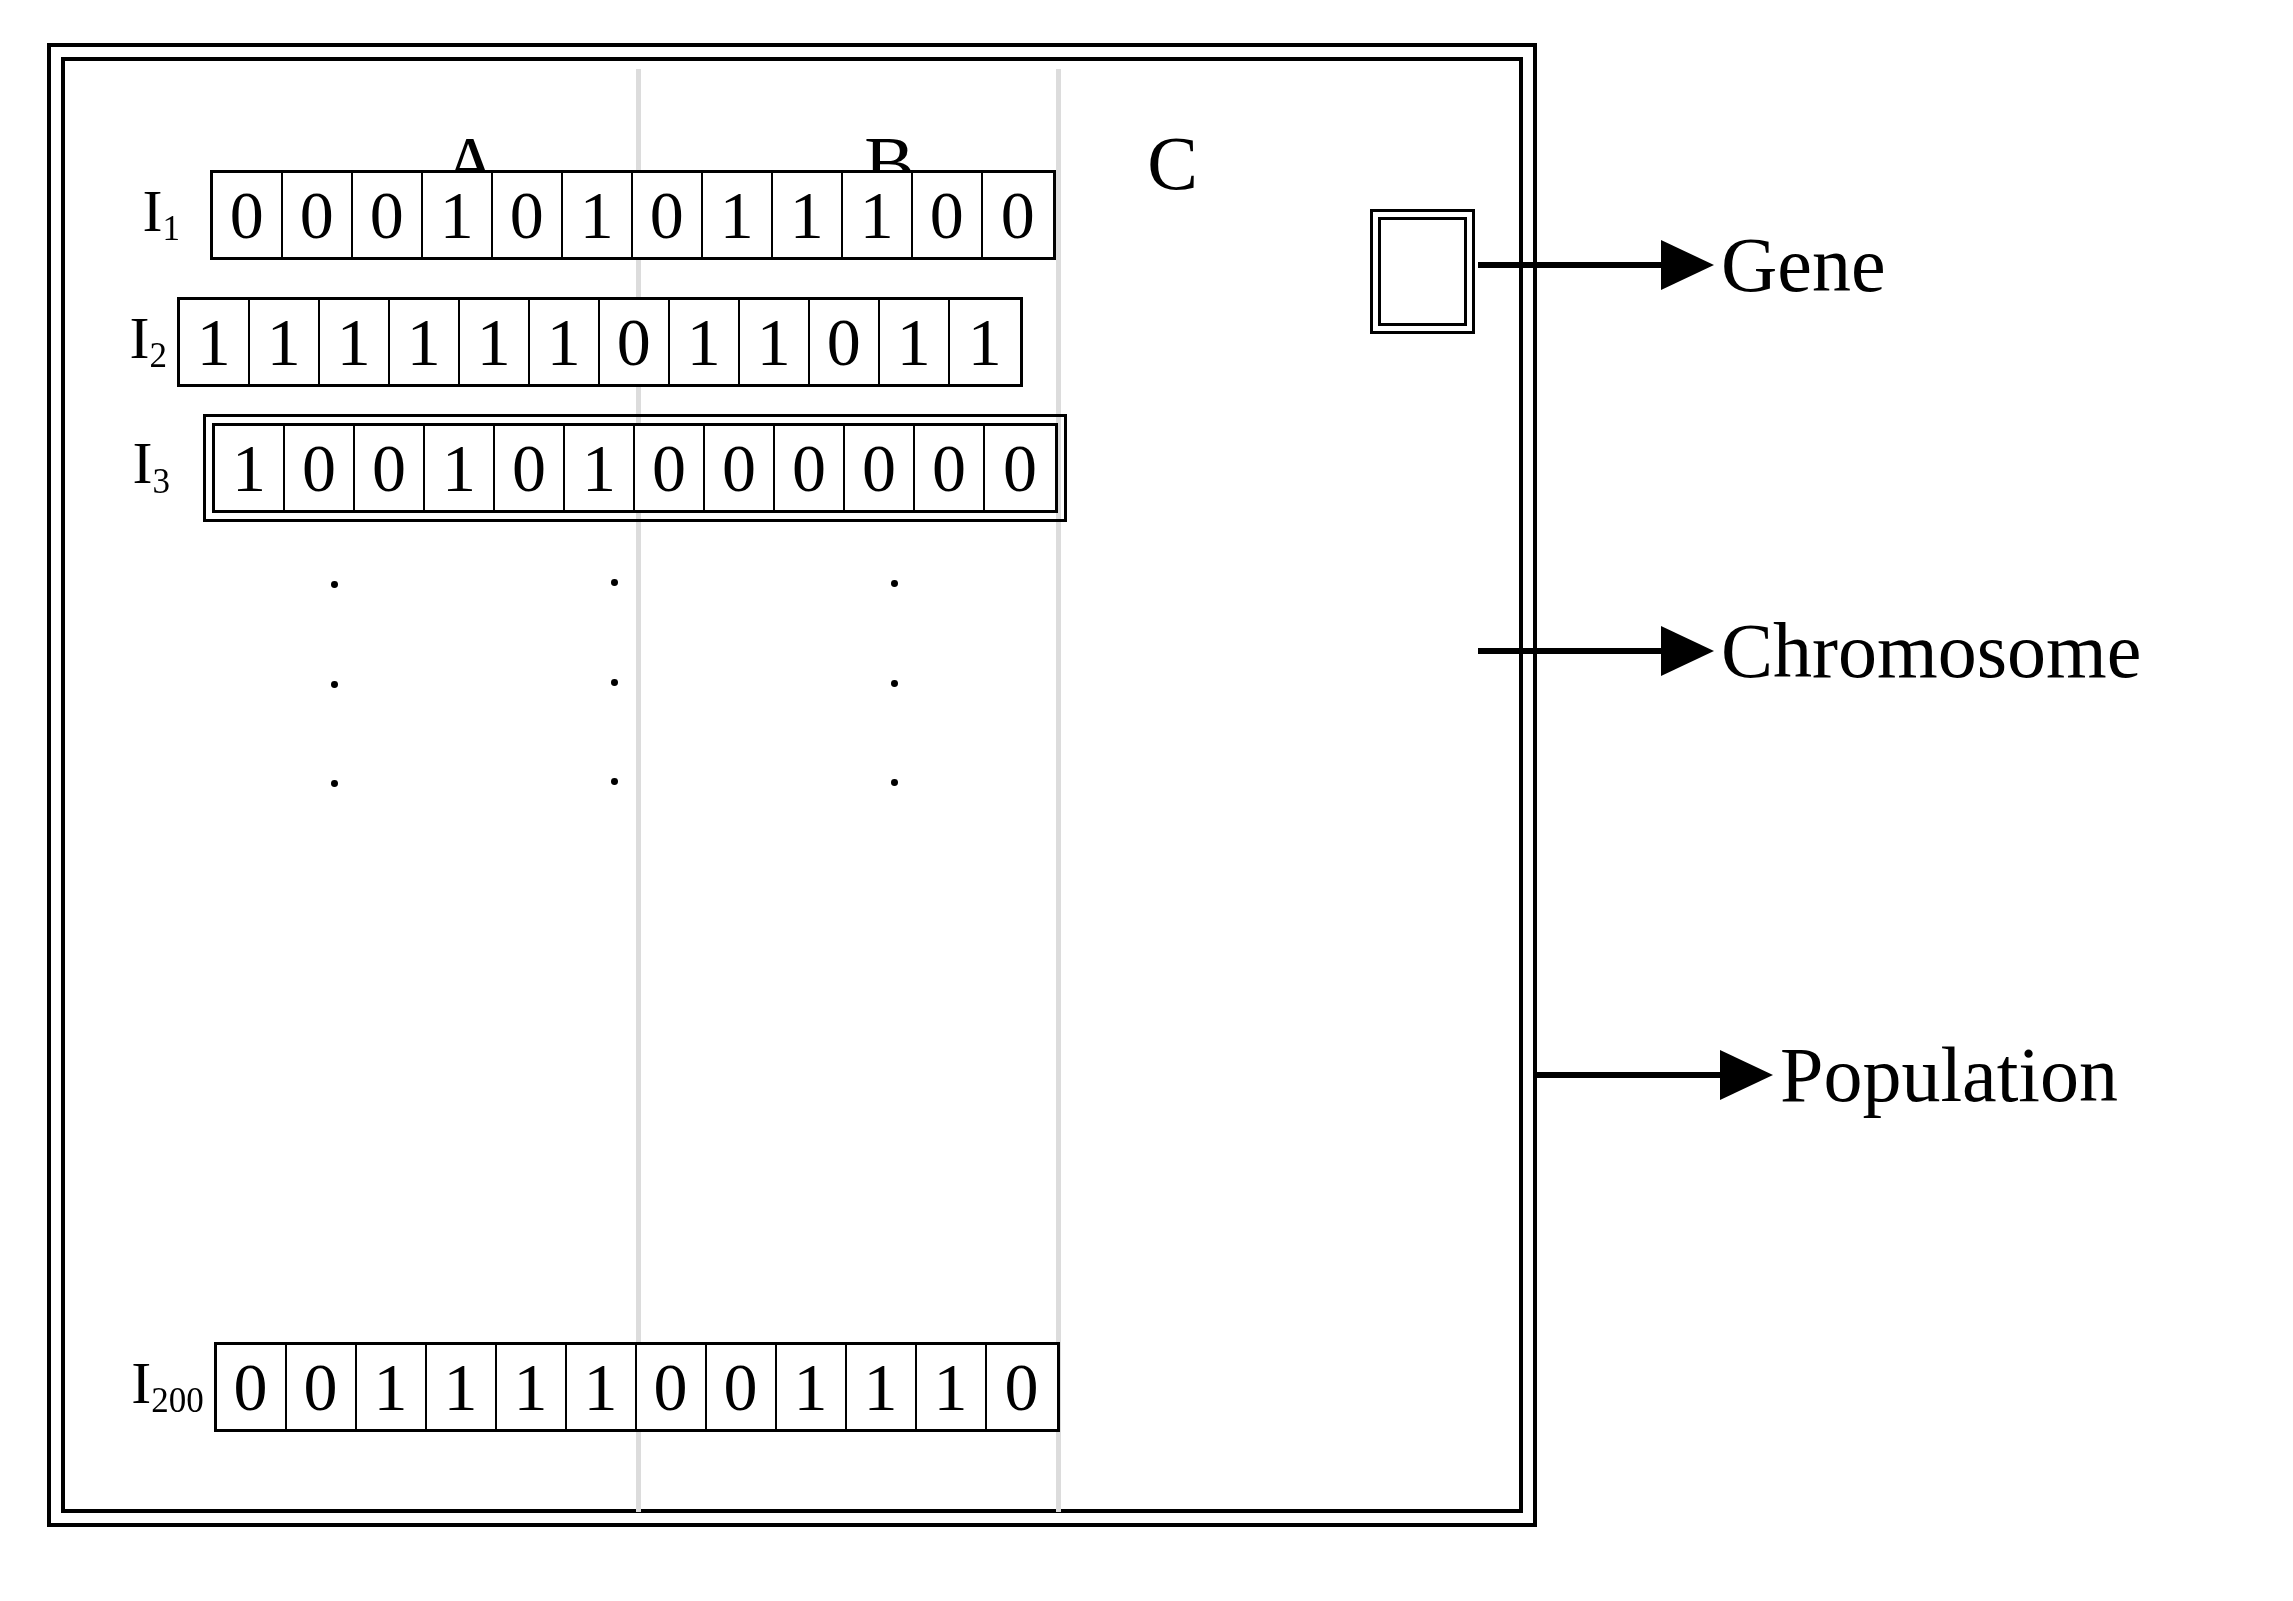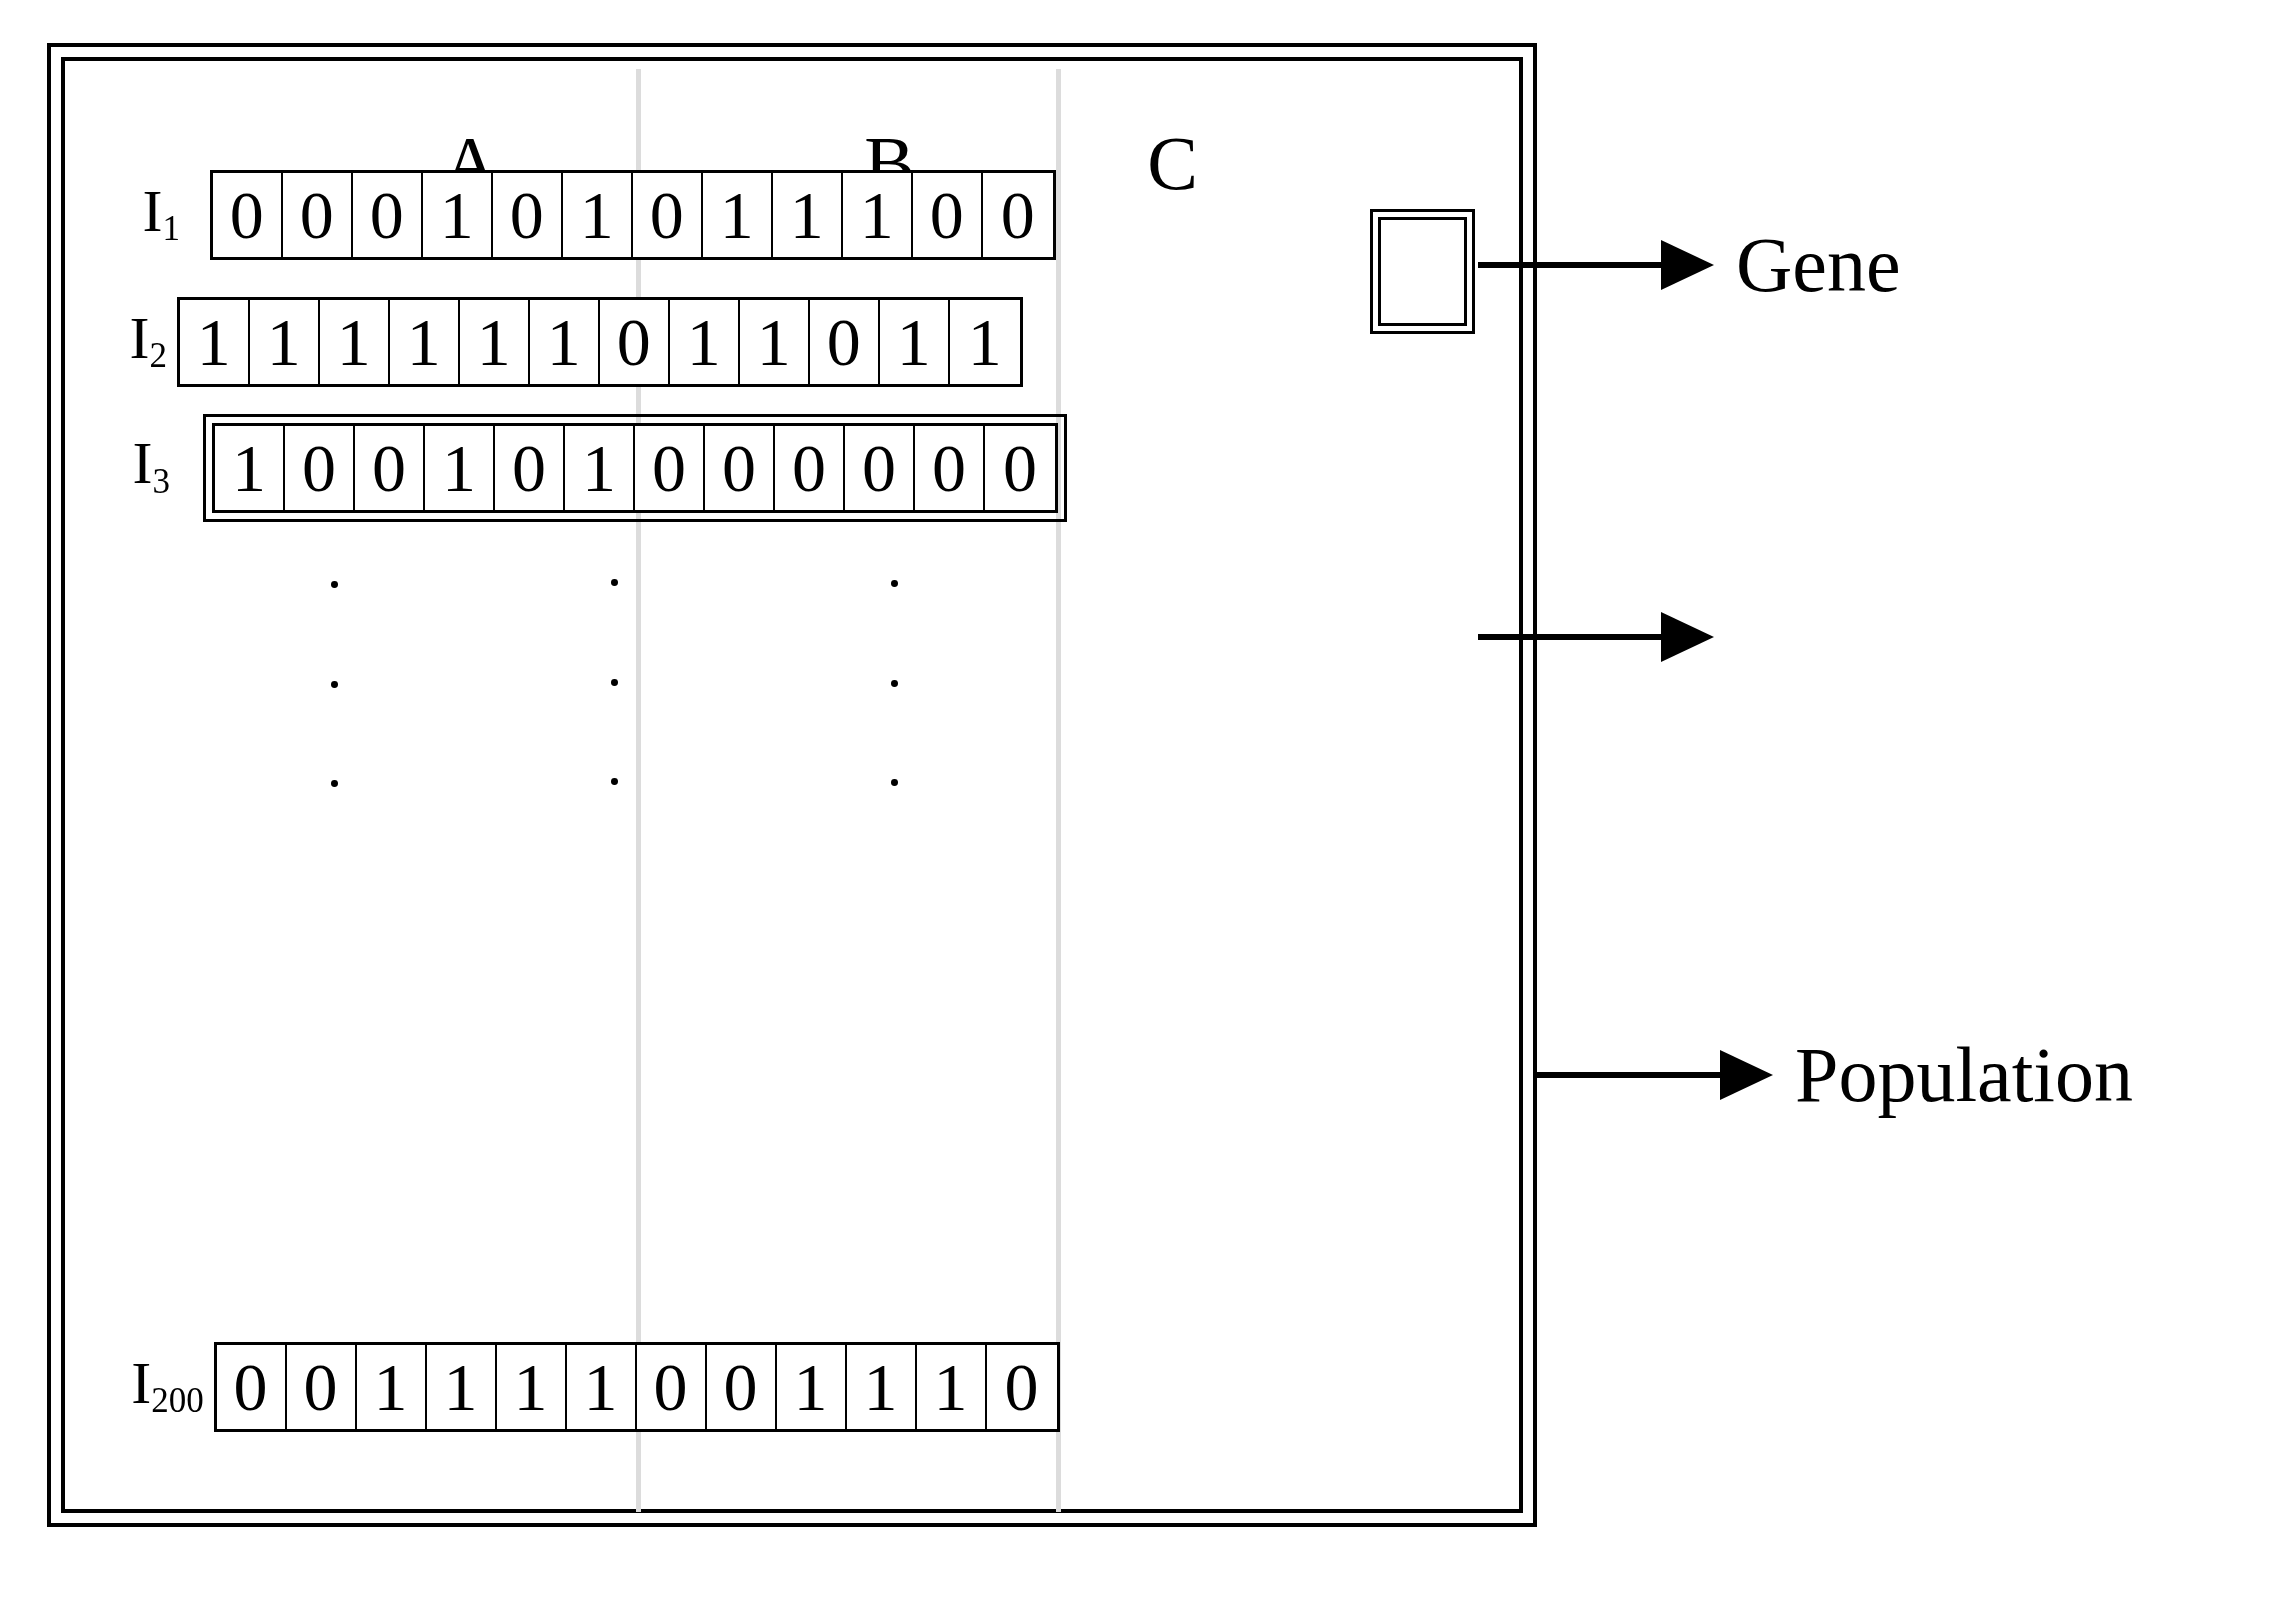--- a/index.html
+++ b/index.html
@@ -42,21 +42,21 @@
 
   
   .dot{position:absolute;width:6.8px;height:6.8px;background:#000;border-radius:50%;}
 
   
   .ann{position:absolute;display:flex;align-items:center;}
   .ann-stem{height:5.9px;background:#000;}
   .ann-head{width:0;height:0;border-top:25px solid transparent;
             border-bottom:25px solid transparent;border-left:53px solid #000;
             margin-left:-2px;}
-  .ann-text{font-size:78px;line-height:78px;margin-left:22px;white-space:nowrap;}
+  .ann-text{font-size:78px;line-height:78px;margin-left:7px;white-space:nowrap;}
 </style>
 </head>
 <body>
 
 <div id="pop-outer">
   <div id="pop-inner"></div>
 
   <div class="vsep" style="left:585px;"></div>
   <div class="vsep" style="left:1005px;"></div>
 
@@ -165,20 +165,21 @@
 
 <div class="ann" style="left:1478px;top:226px;">
   <div class="ann-stem" style="width:185px;"></div>
   <div class="ann-head"></div>
   <div class="ann-text">Gene</div>
 </div>
 
 <div class="ann" style="left:1478px;top:612px;">
   <div class="ann-stem" style="width:185px;"></div>
   <div class="ann-head"></div>
+  <div class="ann-text">Chromosome</div>
 </div>
 
 <div class="ann" style="left:1537px;top:1036px;">
   <div class="ann-stem" style="width:185px;"></div>
   <div class="ann-head"></div>
   <div class="ann-text">Population</div>
 </div>
 
 
 </body></html>

